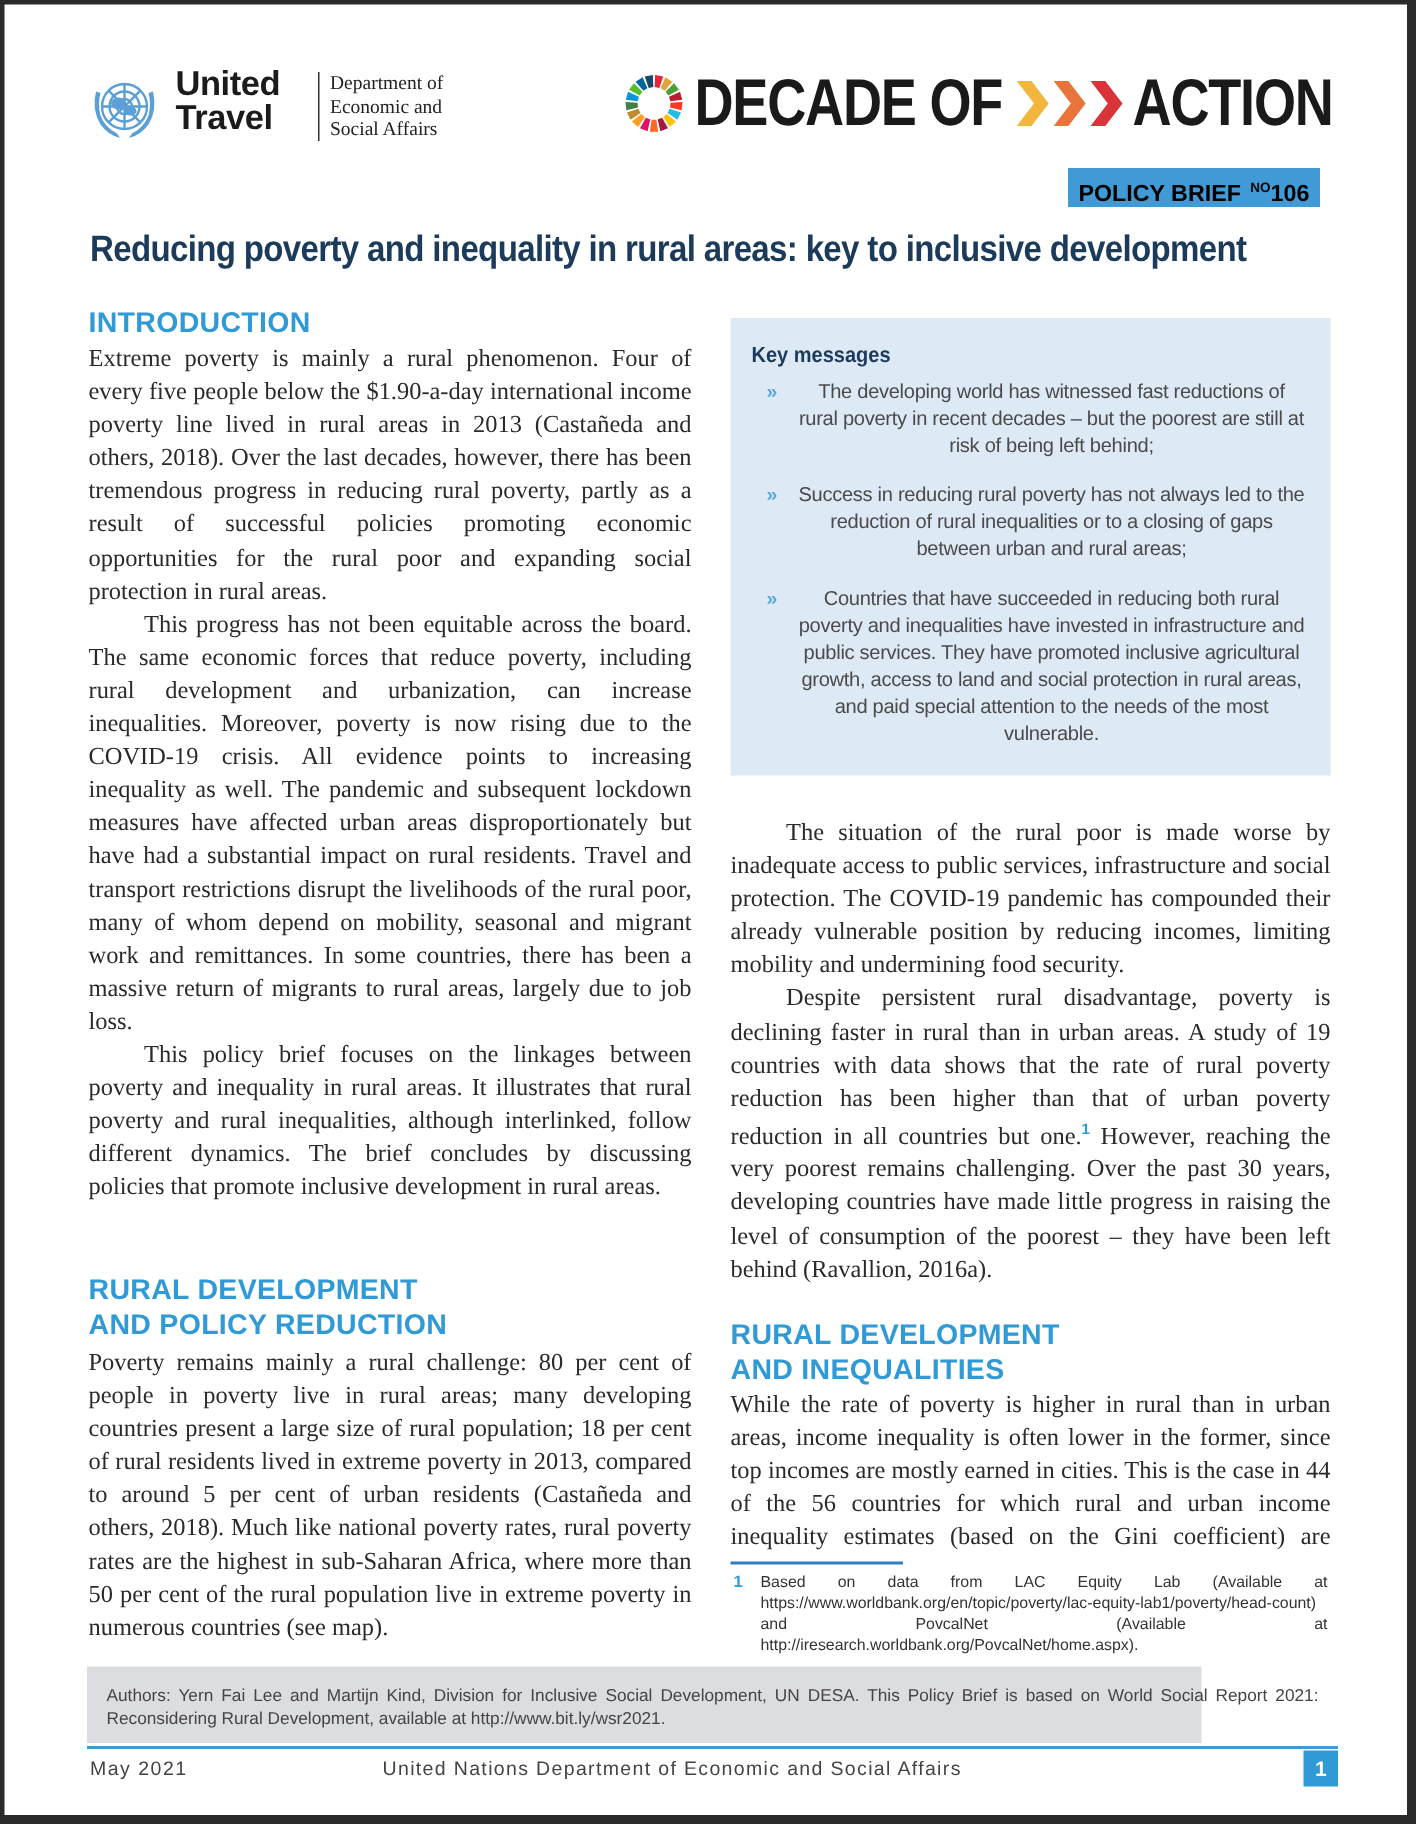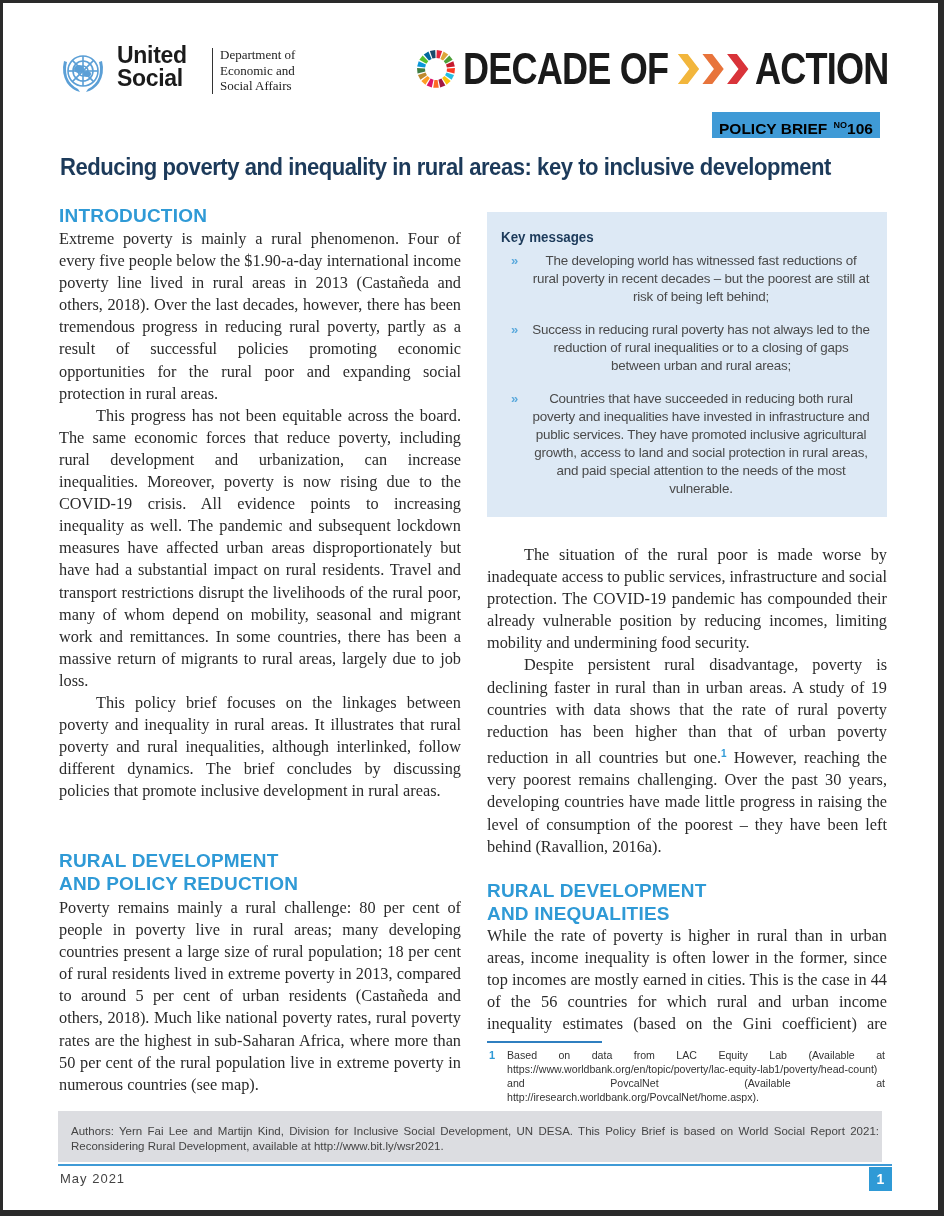--- a/index.html
+++ b/index.html
@@ -77,21 +77,21 @@
   
   .fn-rule { left: 484px; top: 1038px; width: 115px; height: 1.5px; background: #2f7fc0; }
   .fn-num { left: 486px; top: 1046px; font-family: "Liberation Sans", sans-serif; font-weight: bold; font-size: 11px; color: #2f9ad6; }
   .fn-text {
     left: 504px; top: 1045px; width: 378px; font-family: "Liberation Sans", sans-serif;
     font-size: 10.6px; line-height: 14px; color: #333; text-align: justify;
   }
 
   
   .authors {
-    left: 55px; top: 1108px; width: 824px; height: 51px; background: #dcdde1;
+    left: 55px; top: 1108px; width: 743px; height: 51px; background: #dcdde1;
   }
   .authors-text {
     left: 13px; top: 13px; width: 808px; font-family: "Liberation Sans", sans-serif;
     font-size: 11.5px; line-height: 15px; color: #444; text-align: justify;
   }
   .footer-rule { left: 55px; top: 1161px; width: 834px; height: 1.5px; background: #3f9ad6; }
   .footer-date {
     left: 57px; top: 1168px; font-family: "Liberation Sans", sans-serif; font-size: 13px; color: #444; letter-spacing: 1px;
   }
   .footer-org {
@@ -121,21 +121,21 @@
       <g fill="#5b9fd6">
         <path d="M6 14 Q3 26 9 36 Q14 43 22 45 L20 42 Q12 38 9 30 Q7 22 9 15 Z"></path>
         <path d="M44 14 Q47 26 41 36 Q36 43 28 45 L30 42 Q38 38 41 30 Q43 22 41 15 Z"></path>
         <ellipse cx="21" cy="22" rx="5" ry="4"></ellipse>
         <ellipse cx="29" cy="27" rx="4" ry="3"></ellipse>
       </g>
     </svg>
   </div>
   <div class="abs un-name">
     <div>United</div>
-    <div>Social</div>
+    <div>Travel</div>
   </div>
   <div class="abs un-divider"></div>
   <div class="abs desa-name">
     <div>Department of</div>
     <div>Economic and</div>
     <div>Social Affairs</div>
   </div>
 
   <div class="abs sdg-wheel">
     <svg width="40" height="40" viewBox="0 0 40 40" id="sdg-svg">
@@ -231,14 +231,15 @@
   <div class="abs fn-rule"></div>
   <div class="abs fn-num">1</div>
   <div class="abs fn-text">Based on data from LAC Equity Lab (Available at https://www.worldbank.org/en/topic/poverty/lac-equity-lab1/poverty/head-count) and PovcalNet (Available at http://iresearch.worldbank.org/PovcalNet/home.aspx).</div>
 
   <div class="abs authors">
     <div class="abs authors-text">Authors: Yern Fai Lee and Martijn Kind, Division for Inclusive Social Development, UN DESA. This Policy Brief is based on World Social Report 2021: Reconsidering Rural Development, available at http://www.bit.ly/wsr2021.</div>
   </div>
 
   <div class="abs footer-rule"></div>
   <div class="abs footer-date">May 2021</div>
+  <div class="abs footer-org">United Nations Department of Economic and Social Affairs</div>
   <div class="abs page-num">1</div>
 </div>
 
 </body></html>

